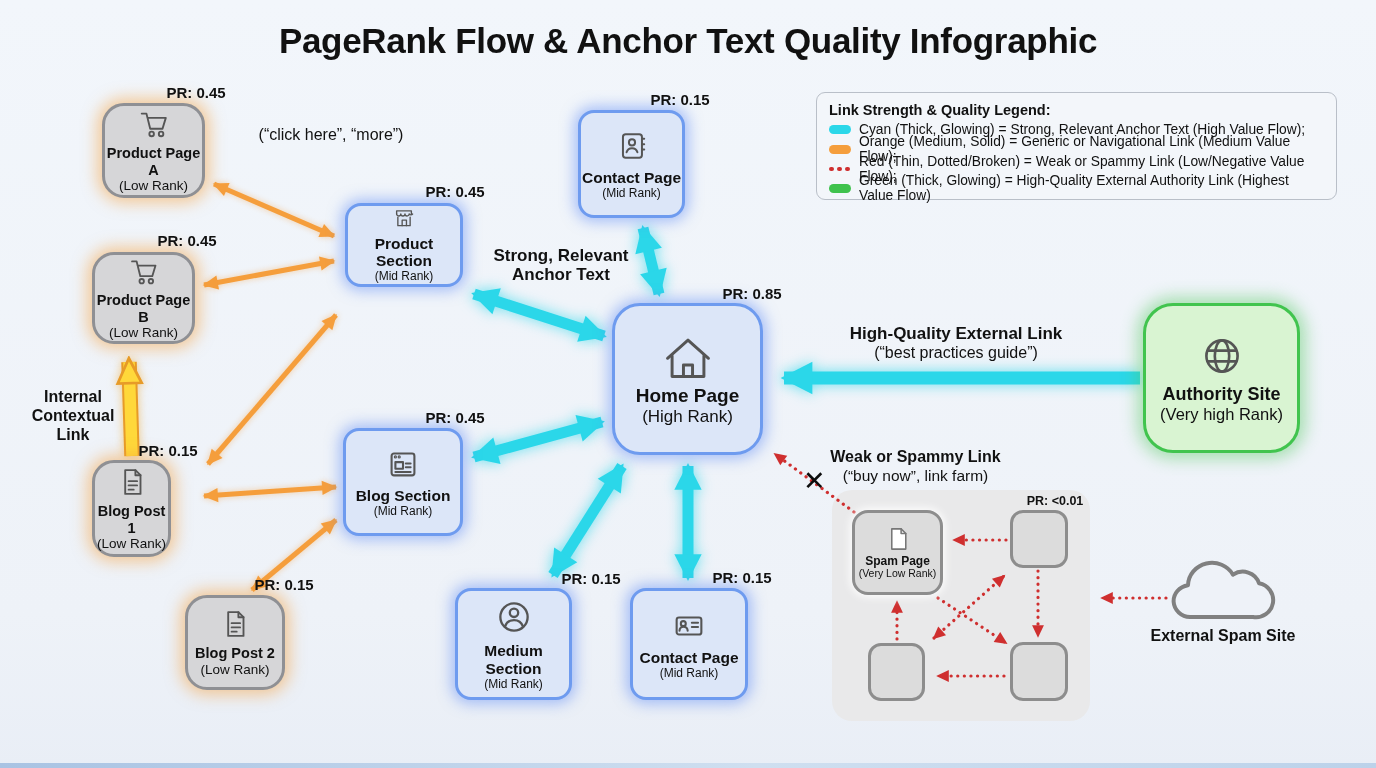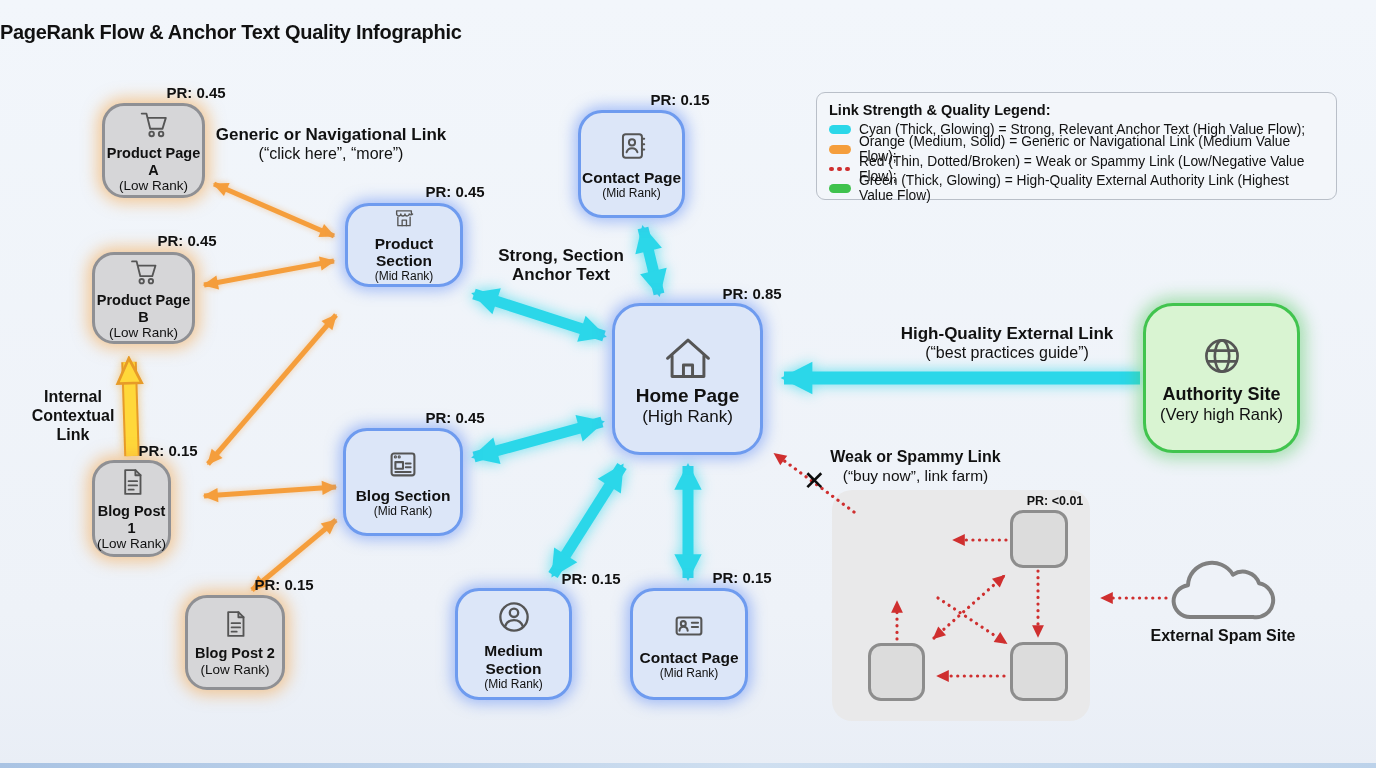--- a/index.html
+++ b/index.html
@@ -1,36 +1,36 @@
 <!DOCTYPE html>
 <html><head>
 <meta charset="utf-8">
 <style>
   *{margin:0;padding:0;box-sizing:border-box}
   html,body{background:#dfe6ef}
   .stage{position:relative;width:1376px;height:768px;overflow:hidden;color:#111;
     background:linear-gradient(180deg,#f2f6fb 0%,#eef2f8 80%,#e9eef6 100%);
     font-family:"Liberation Sans","DejaVu Sans",sans-serif}
-  .title{position:absolute;top:21px;left:0;width:100%;
-    font-size:20px;font-weight:700;letter-spacing:-.3px}
+  .title{position:absolute;top:21px;left:0;width:100%;text-align:center;
+    font-size:35px;font-weight:700;letter-spacing:-.3px}
   
   .legend{position:absolute;left:816px;top:92px;width:521px;height:108px;z-index:3;
     background:#f3f6fa;border:1.5px solid #b9bfc8;border-radius:9px;padding:7px 12px 6px}
   .legend-title{font-size:14.5px;font-weight:700;line-height:20px}
   .legend-row{display:flex;align-items:center;gap:8px;height:19.5px;font-size:13.8px;font-weight:500}
   .sw{width:22px;height:9px;border-radius:5px;flex:0 0 auto}
   .sw-dots{display:flex;gap:3.5px;width:22px;flex:0 0 auto;justify-content:flex-start}
   .sw-dots i{width:4.5px;height:4.5px;border-radius:50%;background:#cf2f2f}
   
   .node{position:absolute;z-index:2;display:flex;flex-direction:column;align-items:center;
     justify-content:center;text-align:center;line-height:1.15}
   .node .ic{display:block;margin-bottom:4px}
   .node .nname{font-weight:700;font-size:14.5px}
   .node .nrank{font-size:13.5px}
-  .blue{background:#dce6f8;border:3px solid #6e9bef;border-radius:24px;
+  .blue{background:#dce6f8;border:3px solid #6e9bef;border-radius:16px;
     box-shadow:0 0 14px 4px rgba(96,140,245,.5)}
   .gray{background:#d6d6d8;border:3px solid #8f9094;border-radius:22px}
   .glow-orange{box-shadow:0 0 15px 5px rgba(245,160,60,.5)}
   .green{background:#d9f4d2;border:3.5px solid #41c44e;border-radius:30px;
     box-shadow:0 0 16px 6px rgba(80,200,90,.45)}
   .big .nname{font-size:19px}.big .nrank{font-size:17px}
   .mid .nname{font-size:15.5px}.mid .nrank{font-size:12px}
   .auth .nname{font-size:18px}.auth .nrank{font-size:16.5px}
   
   .cluster{position:absolute;left:832px;top:490px;width:258px;height:231px;z-index:0;
@@ -259,41 +259,48 @@
   <div class="node green auth" style="left:1143px;top:303px;width:157px;height:150px">
     <svg class="ic" width="48" height="48" viewBox="0 0 40 40" fill="none" stroke="#555" stroke-width="2.2" stroke-linecap="round" stroke-linejoin="round">
         <circle cx="20" cy="20" r="13"></circle>
         <ellipse cx="20" cy="20" rx="6" ry="13"></ellipse>
         <path d="M8.4,15.5 H31.6 M8.4,24.5 H31.6"></path>
       </svg>
     <div class="nname">Authority Site</div>
     <div class="nrank">(Very high Rank)</div>
   </div>
 
+  <div class="spambox spampage" style="left:852px;top:510px;width:91px;height:85px">
+    <svg class="ic" width="28" height="28" viewBox="0 0 36 36" fill="#fff" stroke="#777" stroke-width="2" stroke-linecap="round" stroke-linejoin="round" style="margin-bottom:2px">
+        <path d="M10,5 H22 L28,11 V31 H10 Z"></path>
+        <path d="M22,5 V11 H28" fill="none"></path>
+      </svg>
+    <div class="nname">Spam Page</div>
+    <div class="nrank">(Very Low Rank)</div>
+  </div>
   <div class="pr" style="left:1009px;top:494px;font-size:12.5px">PR: &lt;0.01</div>
   <div class="spambox" style="left:1010px;top:510px;width:58px;height:58px"></div>
   <div class="spambox" style="left:868px;top:643px;width:57px;height:58px"></div>
   <div class="spambox" style="left:1010px;top:642px;width:58px;height:59px"></div>
 
   <div class="cloud-wrap">
     <svg width="122" height="76" viewBox="0 0 122 76" fill="#eef2f8" stroke="#808080" stroke-width="4" stroke-linecap="round" stroke-linejoin="round">
         <path d="M30,66 a17,16 0 0 1 -2,-31.8 a24,23 0 0 1 45,-10.5 a17,16.5 0 0 1 26,8.5 a15.5,15.5 0 0 1 -6,33.8 Z"></path>
       </svg>
   </div>
   <div class="cloud-label">External Spam Site</div>
 
   <div class="ann" style="left:193px;top:125px;width:276px">
-    <div class="l1">Generic or Navigational Link</div>
     <div class="l2">(“click here”, “more”)</div>
   </div>
   <div class="ann" style="left:475px;top:246px;width:172px">
-    <div class="l1">Strong, Section</div>
+    <div class="l1">Strong, Relevant</div>
     <div class="l1">Anchor Text</div>
   </div>
-  <div class="ann" style="left:872px;top:324px;width:270px">
+  <div class="ann" style="left:821px;top:324px;width:270px">
     <div class="l1">High-Quality External Link</div>
     <div class="l2">(“best practices guide”)</div>
   </div>
   <div class="ann ann-small" style="left:823px;top:447px;width:185px">
     <div class="l1">Weak or Spammy Link</div>
     <div class="l2">(“buy now”, link farm)</div>
   </div>
   <div class="ann ann-stack" style="left:25px;top:387px;width:96px">
     <div>Internal</div>
     <div>Contextual</div>

